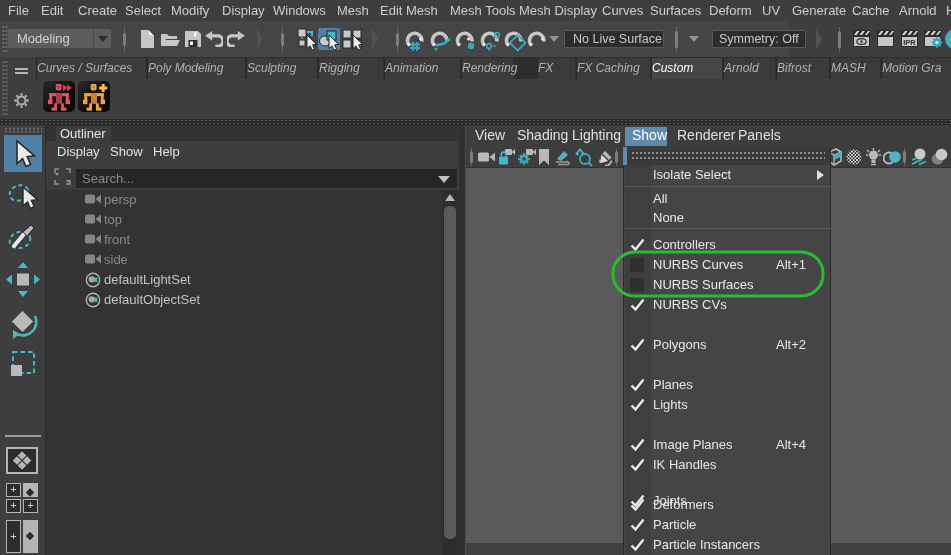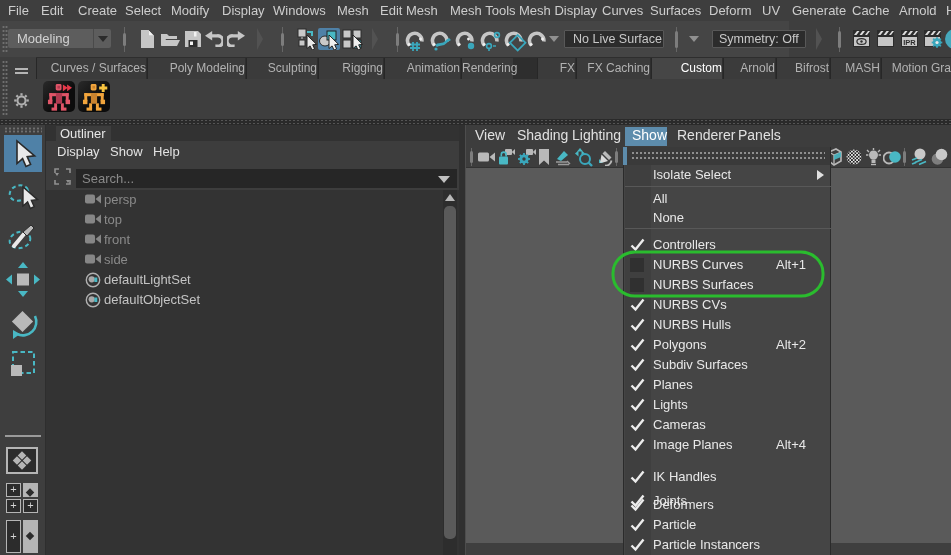--- a/index.html
+++ b/index.html
@@ -21,21 +21,21 @@
 .sepline { position:absolute; width:1px; background:#666; }
 .sepcap { position:absolute; width:3px; background:#7d7d7d; border-radius:2px; }
 .colarrow { position:absolute; width:0; height:0; border-top:11px solid transparent;
   border-bottom:11px solid transparent; border-left:6px solid #525252; }
 .field { position:absolute; height:18px; background:#2c2c2c; border:1px solid #585858;
   border-radius:1px; color:#c8c8c8; font-size:12.5px; line-height:16px; white-space:nowrap; overflow:hidden; }
 .modebtn { position:absolute; width:22px; height:22px; border-radius:2px; }
 
 #tabrow { left:36px; top:57px; width:915px; height:22px; background:#2e2e2e; }
 .tab { position:absolute; top:1px; height:21px; background:#3b3b3b; border-left:1px solid #272727;
-  color:#b2b2b2; font-size:12px; text-align:right; line-height:21px; }
+  color:#b2b2b2; font-size:12px; text-align:left; line-height:21px;font-style:italic; }
 .tab.active { background:#464646; color:#ffffff; }
 #shelf { left:36px; top:79px; width:915px; height:40px; background:#3e3e3e; }
 #lcol { left:0; top:57px; width:36px; height:62px; background:#3e3e3e; }
 #splitter { left:0; top:119px; width:951px; height:6px; background:#2a2a2a;
   background-image:radial-gradient(circle, #555 0.8px, transparent 1px); background-size:4px 3px; }
 
 #toolbox { left:0; top:125px; width:46px; height:430px; background:#3e3e3e; border-right:1px solid #2e2e2e; }
 .toolbtn { position:absolute; left:4px; width:38px; height:37px; }
 
 #outliner { left:46px; top:125px; width:413px; height:430px; background:#333333; }
@@ -606,71 +606,53 @@
     <div class="dd-item" style="top:128px;">
         <div class="unchk"></div>
         <span class="lab">NURBS Surfaces</span>
       </div>
     <div class="dd-item" style="top:148px;">
       <svg class="chk" width="15" height="14" viewBox="0 0 15 14">
           <polyline points="1.5,7.5 5.5,11.5 13.5,1.5" fill="none" stroke="#ececec" stroke-width="2.4"></polyline>
         </svg>
       <span class="lab">NURBS CVs</span>
       </div>
-    <div class="dd-item" style="top:168px;">
-      <svg class="chk" width="15" height="14" viewBox="0 0 15 14">
-          <polyline points="1.5,7.5 5.5,11.5 13.5,1.5" fill="none" stroke="#ececec" stroke-width="2.4"></polyline>
-        </svg>
-      <span class="lab">NURBS Hulls</span>
-      </div>
     <div class="dd-item" style="top:188px;">
       <svg class="chk" width="15" height="14" viewBox="0 0 15 14">
           <polyline points="1.5,7.5 5.5,11.5 13.5,1.5" fill="none" stroke="#ececec" stroke-width="2.4"></polyline>
         </svg>
       <span class="lab">Polygons</span>
         <span class="sc">Alt+2</span>
       </div>
-    <div class="dd-item" style="top:208px;">
-      <svg class="chk" width="15" height="14" viewBox="0 0 15 14">
-          <polyline points="1.5,7.5 5.5,11.5 13.5,1.5" fill="none" stroke="#ececec" stroke-width="2.4"></polyline>
-        </svg>
-      <span class="lab">Subdiv Surfaces</span>
-      </div>
     <div class="dd-item" style="top:228px;">
       <svg class="chk" width="15" height="14" viewBox="0 0 15 14">
           <polyline points="1.5,7.5 5.5,11.5 13.5,1.5" fill="none" stroke="#ececec" stroke-width="2.4"></polyline>
         </svg>
       <span class="lab">Planes</span>
       </div>
     <div class="dd-item" style="top:248px;">
       <svg class="chk" width="15" height="14" viewBox="0 0 15 14">
           <polyline points="1.5,7.5 5.5,11.5 13.5,1.5" fill="none" stroke="#ececec" stroke-width="2.4"></polyline>
         </svg>
       <span class="lab">Lights</span>
-      </div>
-    <div class="dd-item" style="top:268px;">
-      <svg class="chk" width="15" height="14" viewBox="0 0 15 14">
-          <polyline points="1.5,7.5 5.5,11.5 13.5,1.5" fill="none" stroke="#ececec" stroke-width="2.4"></polyline>
-        </svg>
-      <span class="lab">Cameras</span>
       </div>
     <div class="dd-item" style="top:288px;">
       <svg class="chk" width="15" height="14" viewBox="0 0 15 14">
           <polyline points="1.5,7.5 5.5,11.5 13.5,1.5" fill="none" stroke="#ececec" stroke-width="2.4"></polyline>
         </svg>
       <span class="lab">Image Planes</span>
         <span class="sc">Alt+4</span>
       </div>
     <div class="dd-item" style="top:308px;margin-top:36px;">
       <svg class="chk" width="15" height="14" viewBox="0 0 15 14">
           <polyline points="1.5,7.5 5.5,11.5 13.5,1.5" fill="none" stroke="#ececec" stroke-width="2.4"></polyline>
         </svg>
       <span class="lab">Joints</span>
       </div>
-    <div class="dd-item" style="top:320px;">
+    <div class="dd-item" style="top:308px;">
       <svg class="chk" width="15" height="14" viewBox="0 0 15 14">
           <polyline points="1.5,7.5 5.5,11.5 13.5,1.5" fill="none" stroke="#ececec" stroke-width="2.4"></polyline>
         </svg>
       <span class="lab">IK Handles</span>
       </div>
     <div class="dd-item" style="top:348px;">
       <svg class="chk" width="15" height="14" viewBox="0 0 15 14">
           <polyline points="1.5,7.5 5.5,11.5 13.5,1.5" fill="none" stroke="#ececec" stroke-width="2.4"></polyline>
         </svg>
       <span class="lab">Deformers</span>

